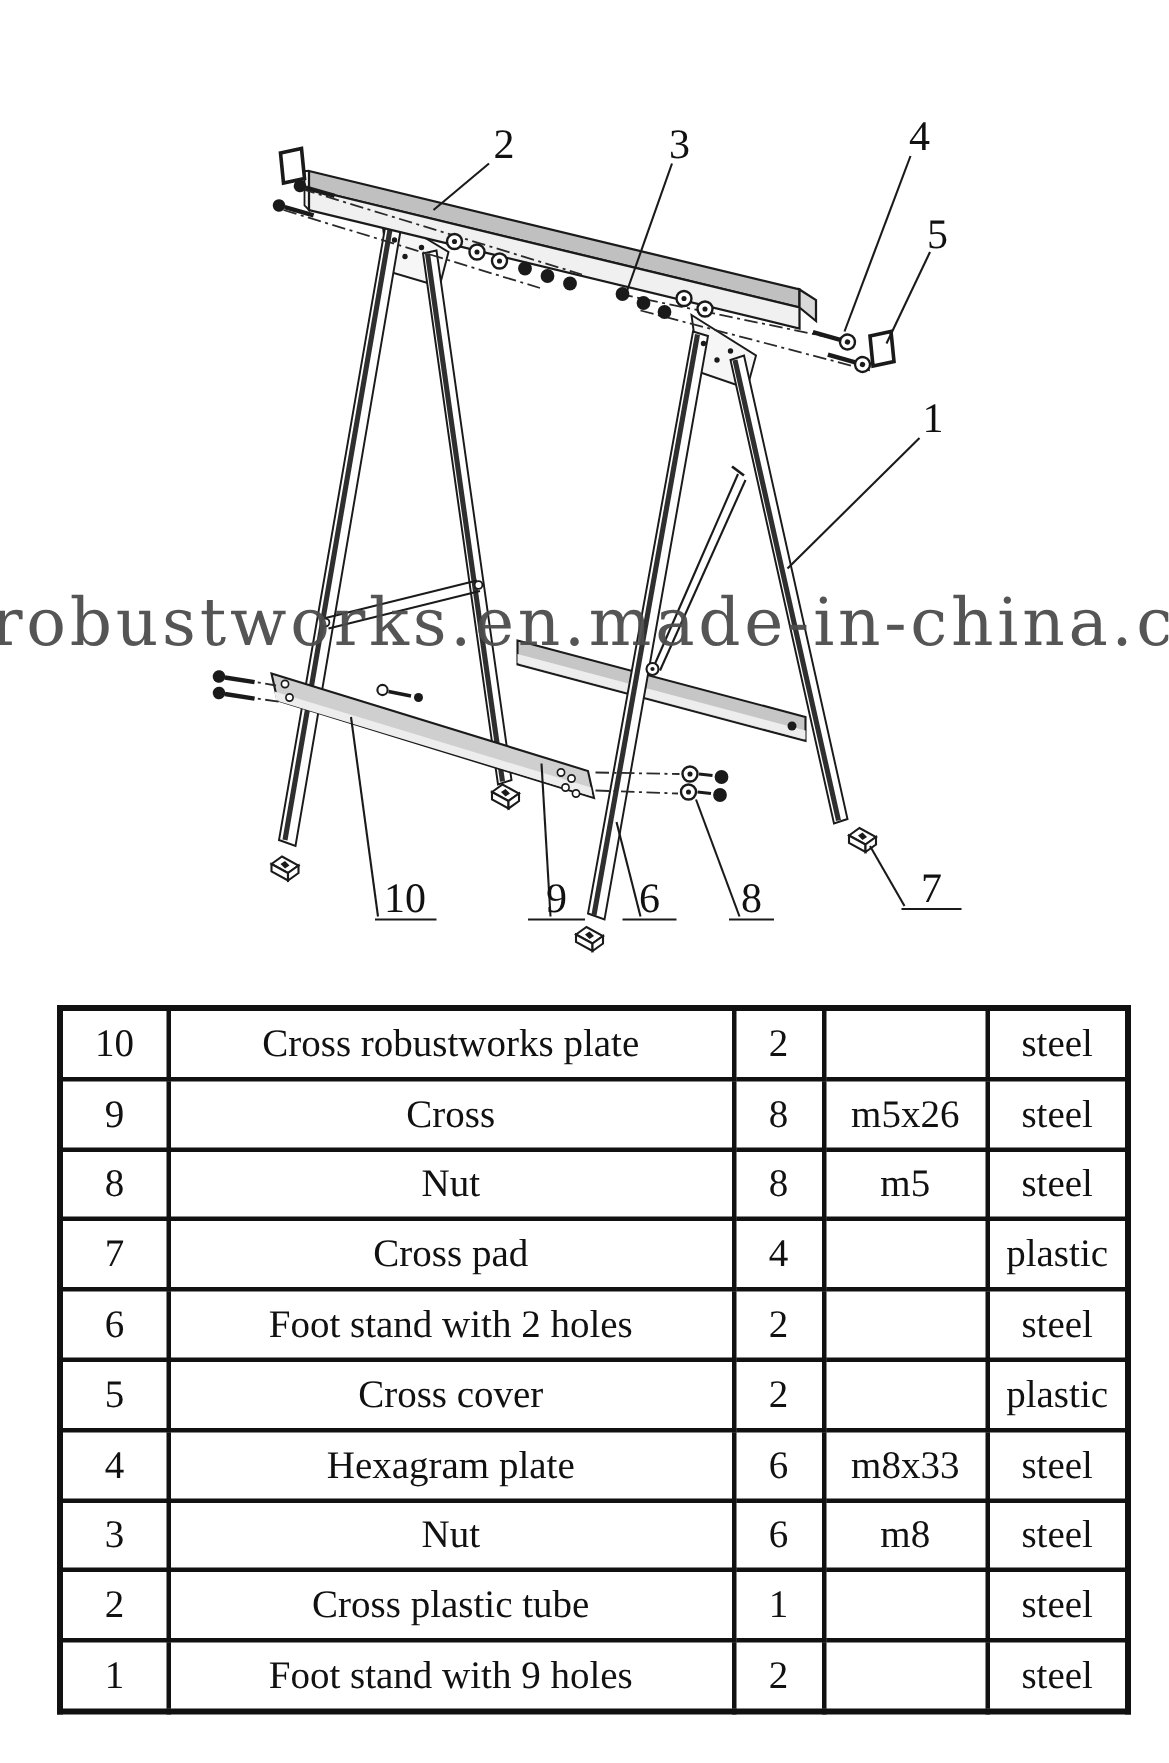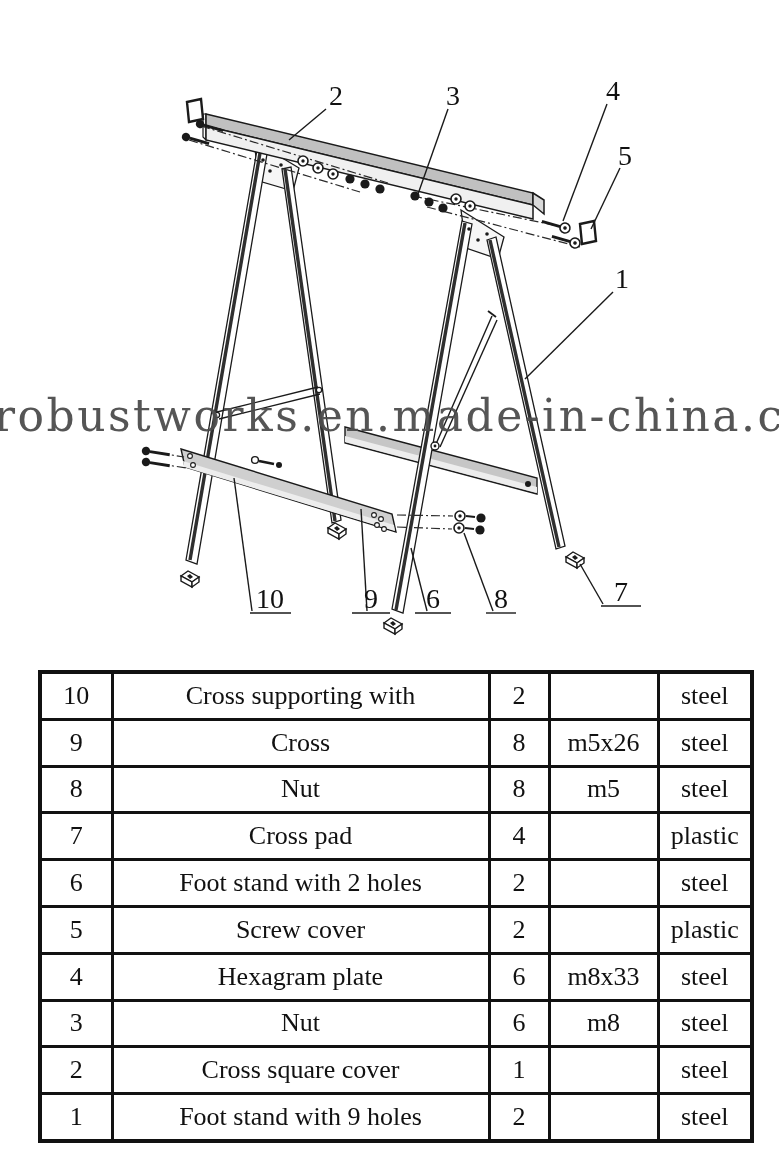--- a/index.html
+++ b/index.html
@@ -214,21 +214,21 @@
     <colgroup>
       <col style="width:72px">
         <col style="width:377px">
         <col style="width:60px">
       <col style="width:109px">
         <col style="width:94px">
     </colgroup>
     <tbody>
       <tr>
         <td>10</td>
-        <td>Cross supporting with</td>
+        <td>Cross robustworks plate</td>
         <td>2</td>
         <td></td>
         <td>steel</td>
       </tr>
       <tr>
         <td>9</td>
         <td>Cross</td>
         <td>8</td>
         <td>m5x26</td>
         <td>steel</td>
@@ -249,42 +249,42 @@
       </tr>
       <tr>
         <td>6</td>
         <td>Foot stand with 2 holes</td>
         <td>2</td>
         <td></td>
         <td>steel</td>
       </tr>
       <tr>
         <td>5</td>
-        <td>Screw cover</td>
+        <td>Cross cover</td>
         <td>2</td>
         <td></td>
         <td>plastic</td>
       </tr>
       <tr>
         <td>4</td>
         <td>Hexagram plate</td>
         <td>6</td>
         <td>m8x33</td>
         <td>steel</td>
       </tr>
       <tr>
         <td>3</td>
         <td>Nut</td>
         <td>6</td>
         <td>m8</td>
         <td>steel</td>
       </tr>
       <tr>
         <td>2</td>
-        <td>Cross square cover</td>
+        <td>Cross plastic tube</td>
         <td>1</td>
         <td></td>
         <td>steel</td>
       </tr>
       <tr>
         <td>1</td>
         <td>Foot stand with 9 holes</td>
         <td>2</td>
         <td></td>
         <td>steel</td>

